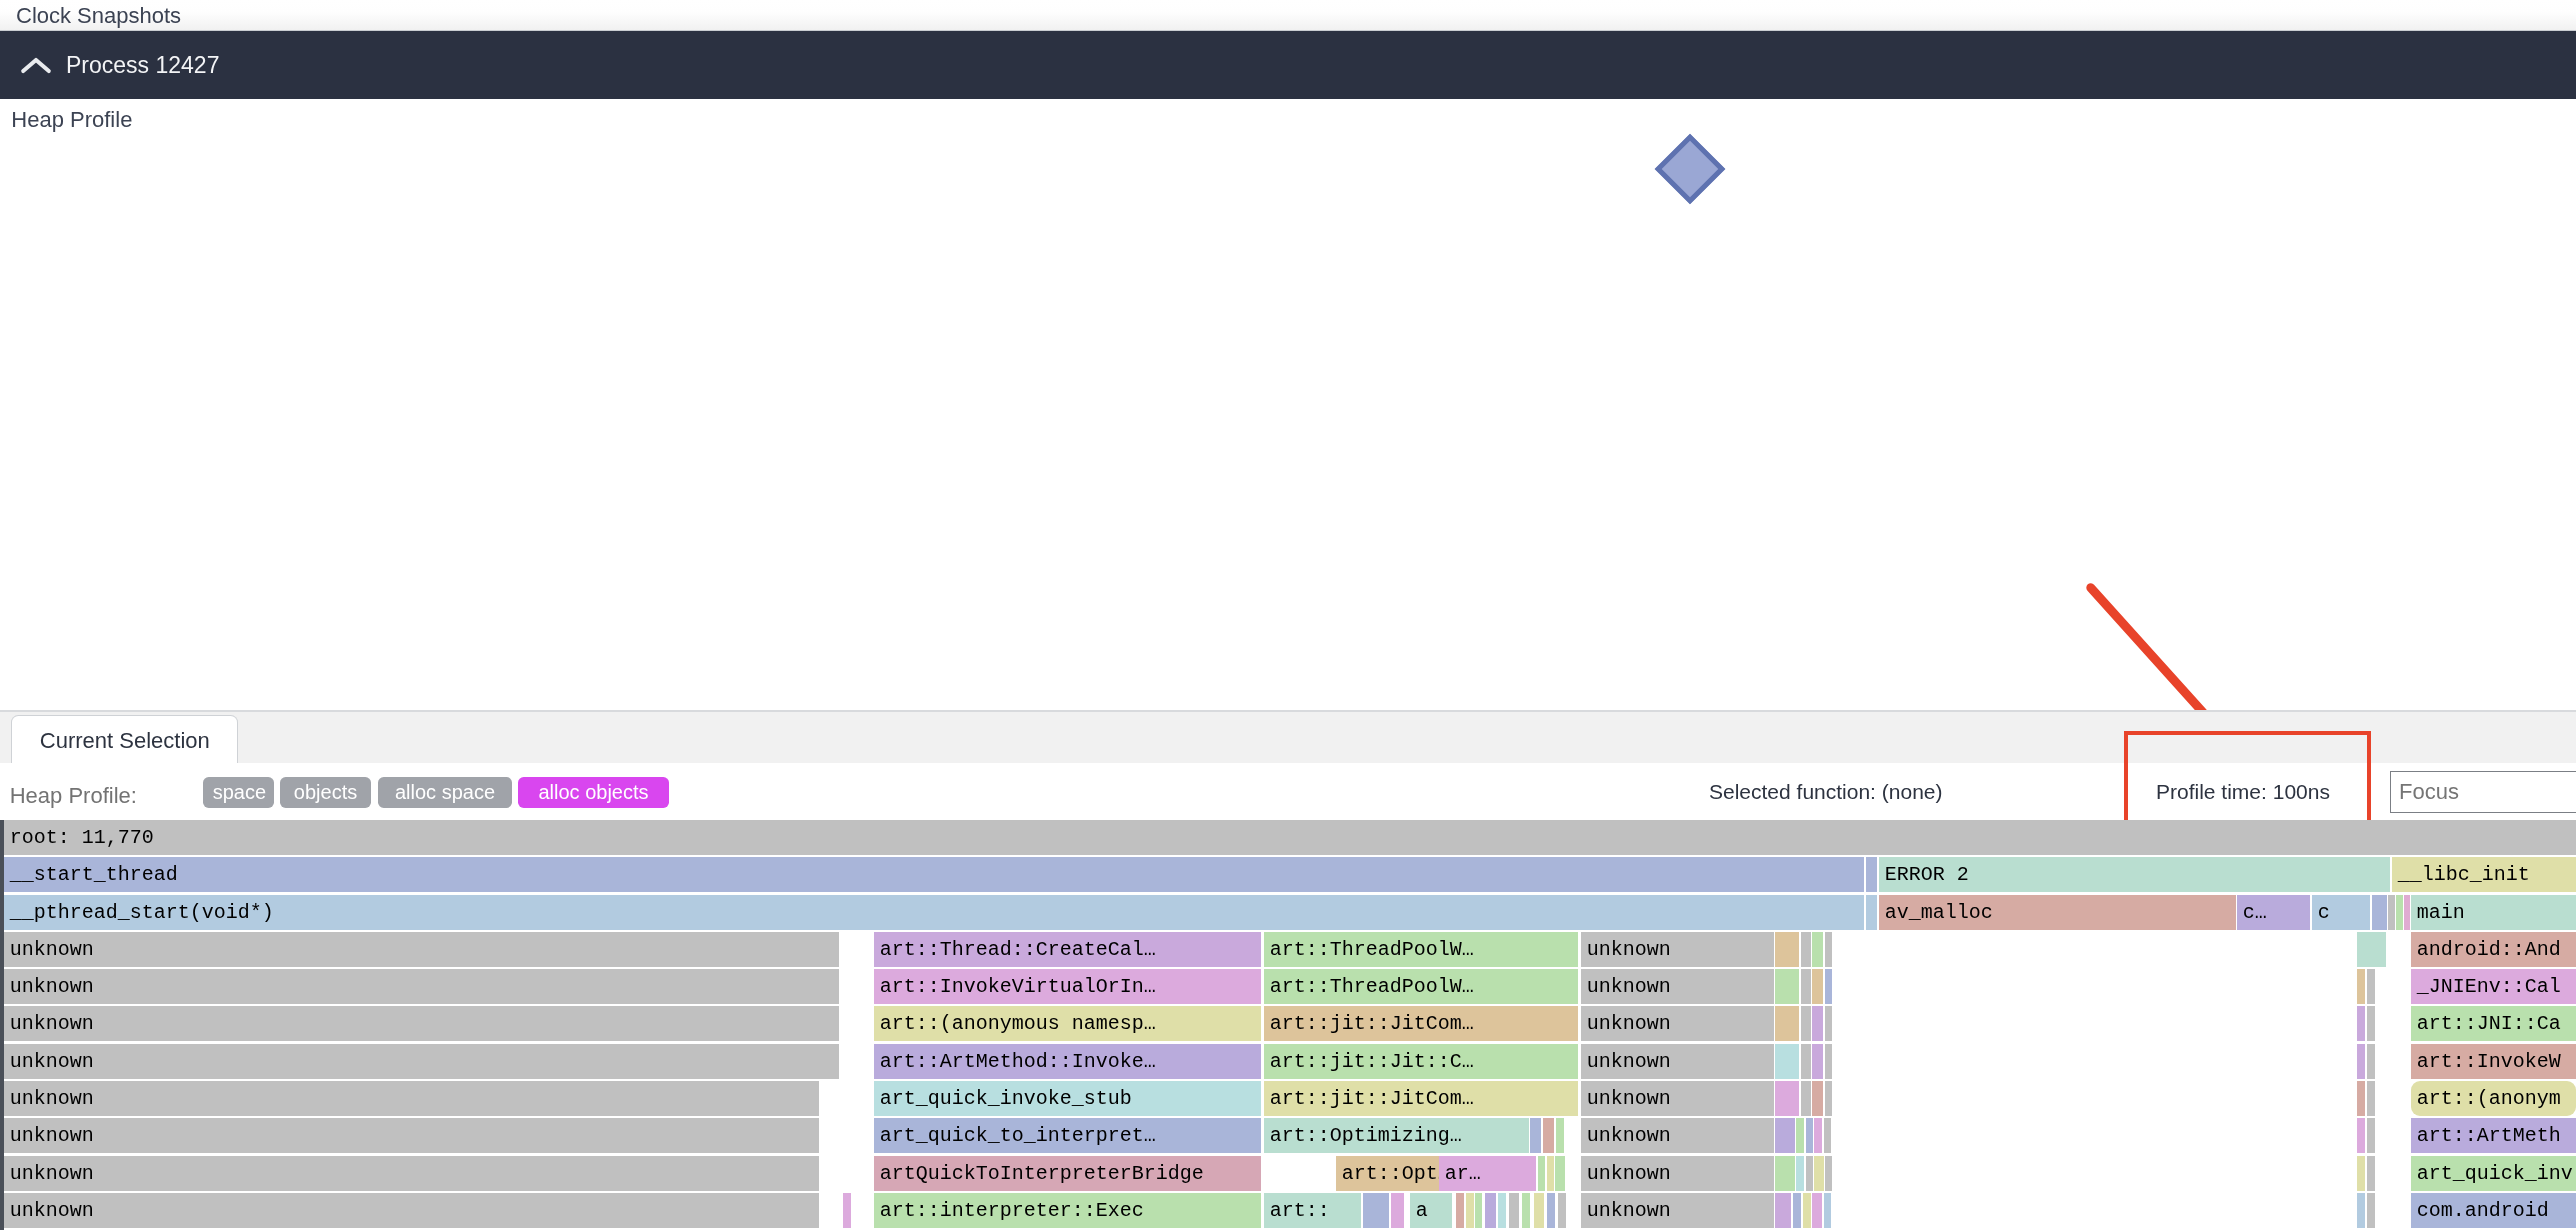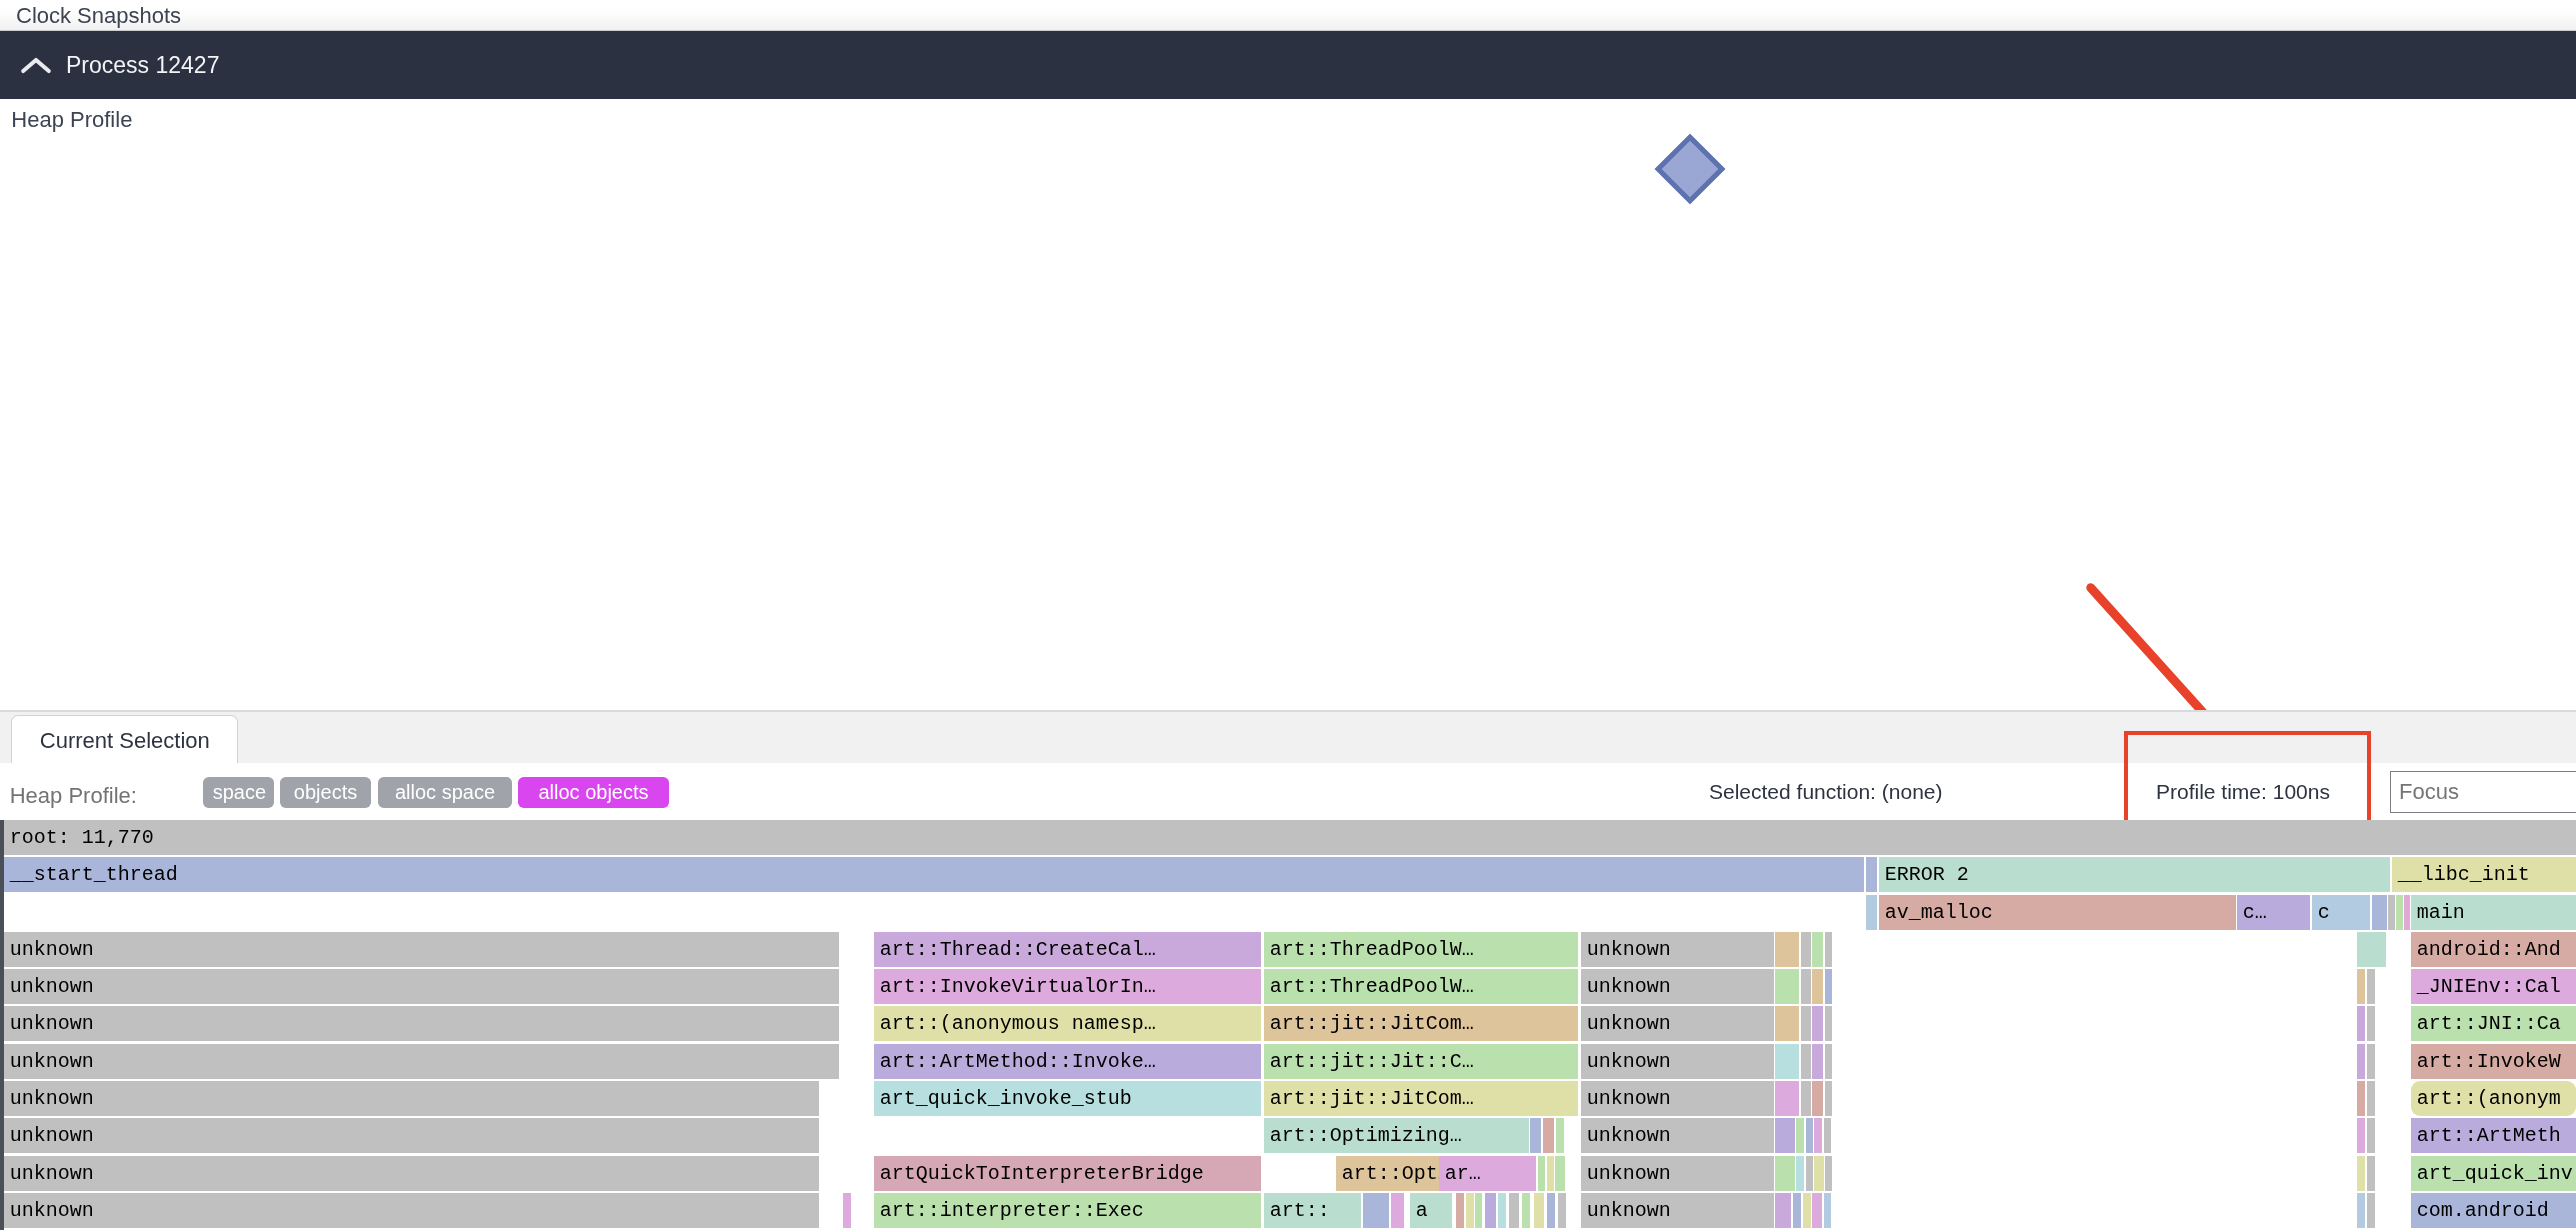--- a/index.html
+++ b/index.html
@@ -225,20 +225,21 @@
   <div class="fg-row" style="top: 0px;">
         <div class="fg-cell" style="left: 4px; width: 2572px; background: rgb(192, 192, 192);">root: 11,770</div>
       </div>
       <div class="fg-row" style="top: 37px;">
         <div class="fg-cell" style="left: 4px; width: 1860px; background: rgb(169, 181, 217);">__start_thread</div>
         <div class="fg-cell" style="left: 1866px; width: 11.3px; background: rgb(169, 181, 217);"></div>
         <div class="fg-cell" style="left: 1879px; width: 511px; background: rgb(185, 222, 208);">ERROR 2</div>
         <div class="fg-cell" style="left: 2392px; width: 184px; background: rgb(223, 223, 168);">__libc_init</div>
       </div>
       <div class="fg-row" style="top: 75px;">
+        <div class="fg-cell" style="left: 4px; width: 1860px; background: rgb(178, 203, 224);">__pthread_start(void*)</div>
         <div class="fg-cell" style="left: 1866px; width: 11.3px; background: rgb(178, 203, 224);"></div>
         <div class="fg-cell" style="left: 1879px; width: 357px; background: rgb(214, 171, 163);">av_malloc</div>
         <div class="fg-cell" style="left: 2237px; width: 73px; background: rgb(185, 171, 220);">c…</div>
         <div class="fg-cell" style="left: 2312px; width: 58px; background: rgb(178, 203, 224);">c</div>
         <div class="fg-cell" style="left: 2372px; width: 14.6px; background: rgb(169, 181, 217);"></div>
         <div class="fg-cell" style="left: 2388px; width: 6.5px; background: rgb(192, 192, 192);"></div>
         <div class="fg-cell" style="left: 2396px; width: 6.5px; background: rgb(185, 224, 173);"></div>
         <div class="fg-cell" style="left: 2404px; width: 4.9px; background: rgb(224, 171, 210);"></div>
         <div class="fg-cell" style="left: 2411px; width: 165px; background: rgb(185, 222, 208);">main</div>
       </div>
@@ -301,20 +302,21 @@
         <div class="fg-cell" style="left: 1775px; width: 24px; background: rgb(220, 170, 221);"></div>
         <div class="fg-cell" style="left: 1801px; width: 9.7px; background: rgb(192, 192, 192);"></div>
         <div class="fg-cell" style="left: 1812px; width: 11.3px; background: rgb(214, 171, 163);"></div>
         <div class="fg-cell" style="left: 1825px; width: 6.5px; background: rgb(192, 192, 192);"></div>
         <div class="fg-cell" style="left: 2357px; width: 8px; background: rgb(214, 171, 163);"></div>
         <div class="fg-cell" style="left: 2367px; width: 8px; background: rgb(192, 192, 192);"></div>
         <div class="fg-cell" style="left: 2411px; width: 165px; background: rgb(223, 223, 168); border-radius: 9px;">art::(anonym</div>
       </div>
       <div class="fg-row" style="top: 298px;">
         <div class="fg-cell" style="left: 4px; width: 815px; background: rgb(192, 192, 192);">unknown</div>
+        <div class="fg-cell" style="left: 874px; width: 387px; background: rgb(169, 181, 217);">art_quick_to_interpret…</div>
         <div class="fg-cell" style="left: 1264px; width: 265px; background: rgb(185, 222, 208);">art::Optimizing…</div>
         <div class="fg-cell" style="left: 1530px; width: 11.3px; background: rgb(169, 181, 217);"></div>
         <div class="fg-cell" style="left: 1543px; width: 11.3px; background: rgb(214, 171, 163);"></div>
         <div class="fg-cell" style="left: 1556px; width: 8px; background: rgb(185, 224, 173);"></div>
         <div class="fg-cell" style="left: 1581px; width: 193px; background: rgb(192, 192, 192);">unknown</div>
         <div class="fg-cell" style="left: 1775px; width: 19.5px; background: rgb(185, 171, 220);"></div>
         <div class="fg-cell" style="left: 1796px; width: 8px; background: rgb(185, 224, 173);"></div>
         <div class="fg-cell" style="left: 1806px; width: 6.5px; background: rgb(169, 181, 217);"></div>
         <div class="fg-cell" style="left: 1814px; width: 8px; background: rgb(220, 170, 221);"></div>
         <div class="fg-cell" style="left: 1824px; width: 6.5px; background: rgb(192, 192, 192);"></div>

